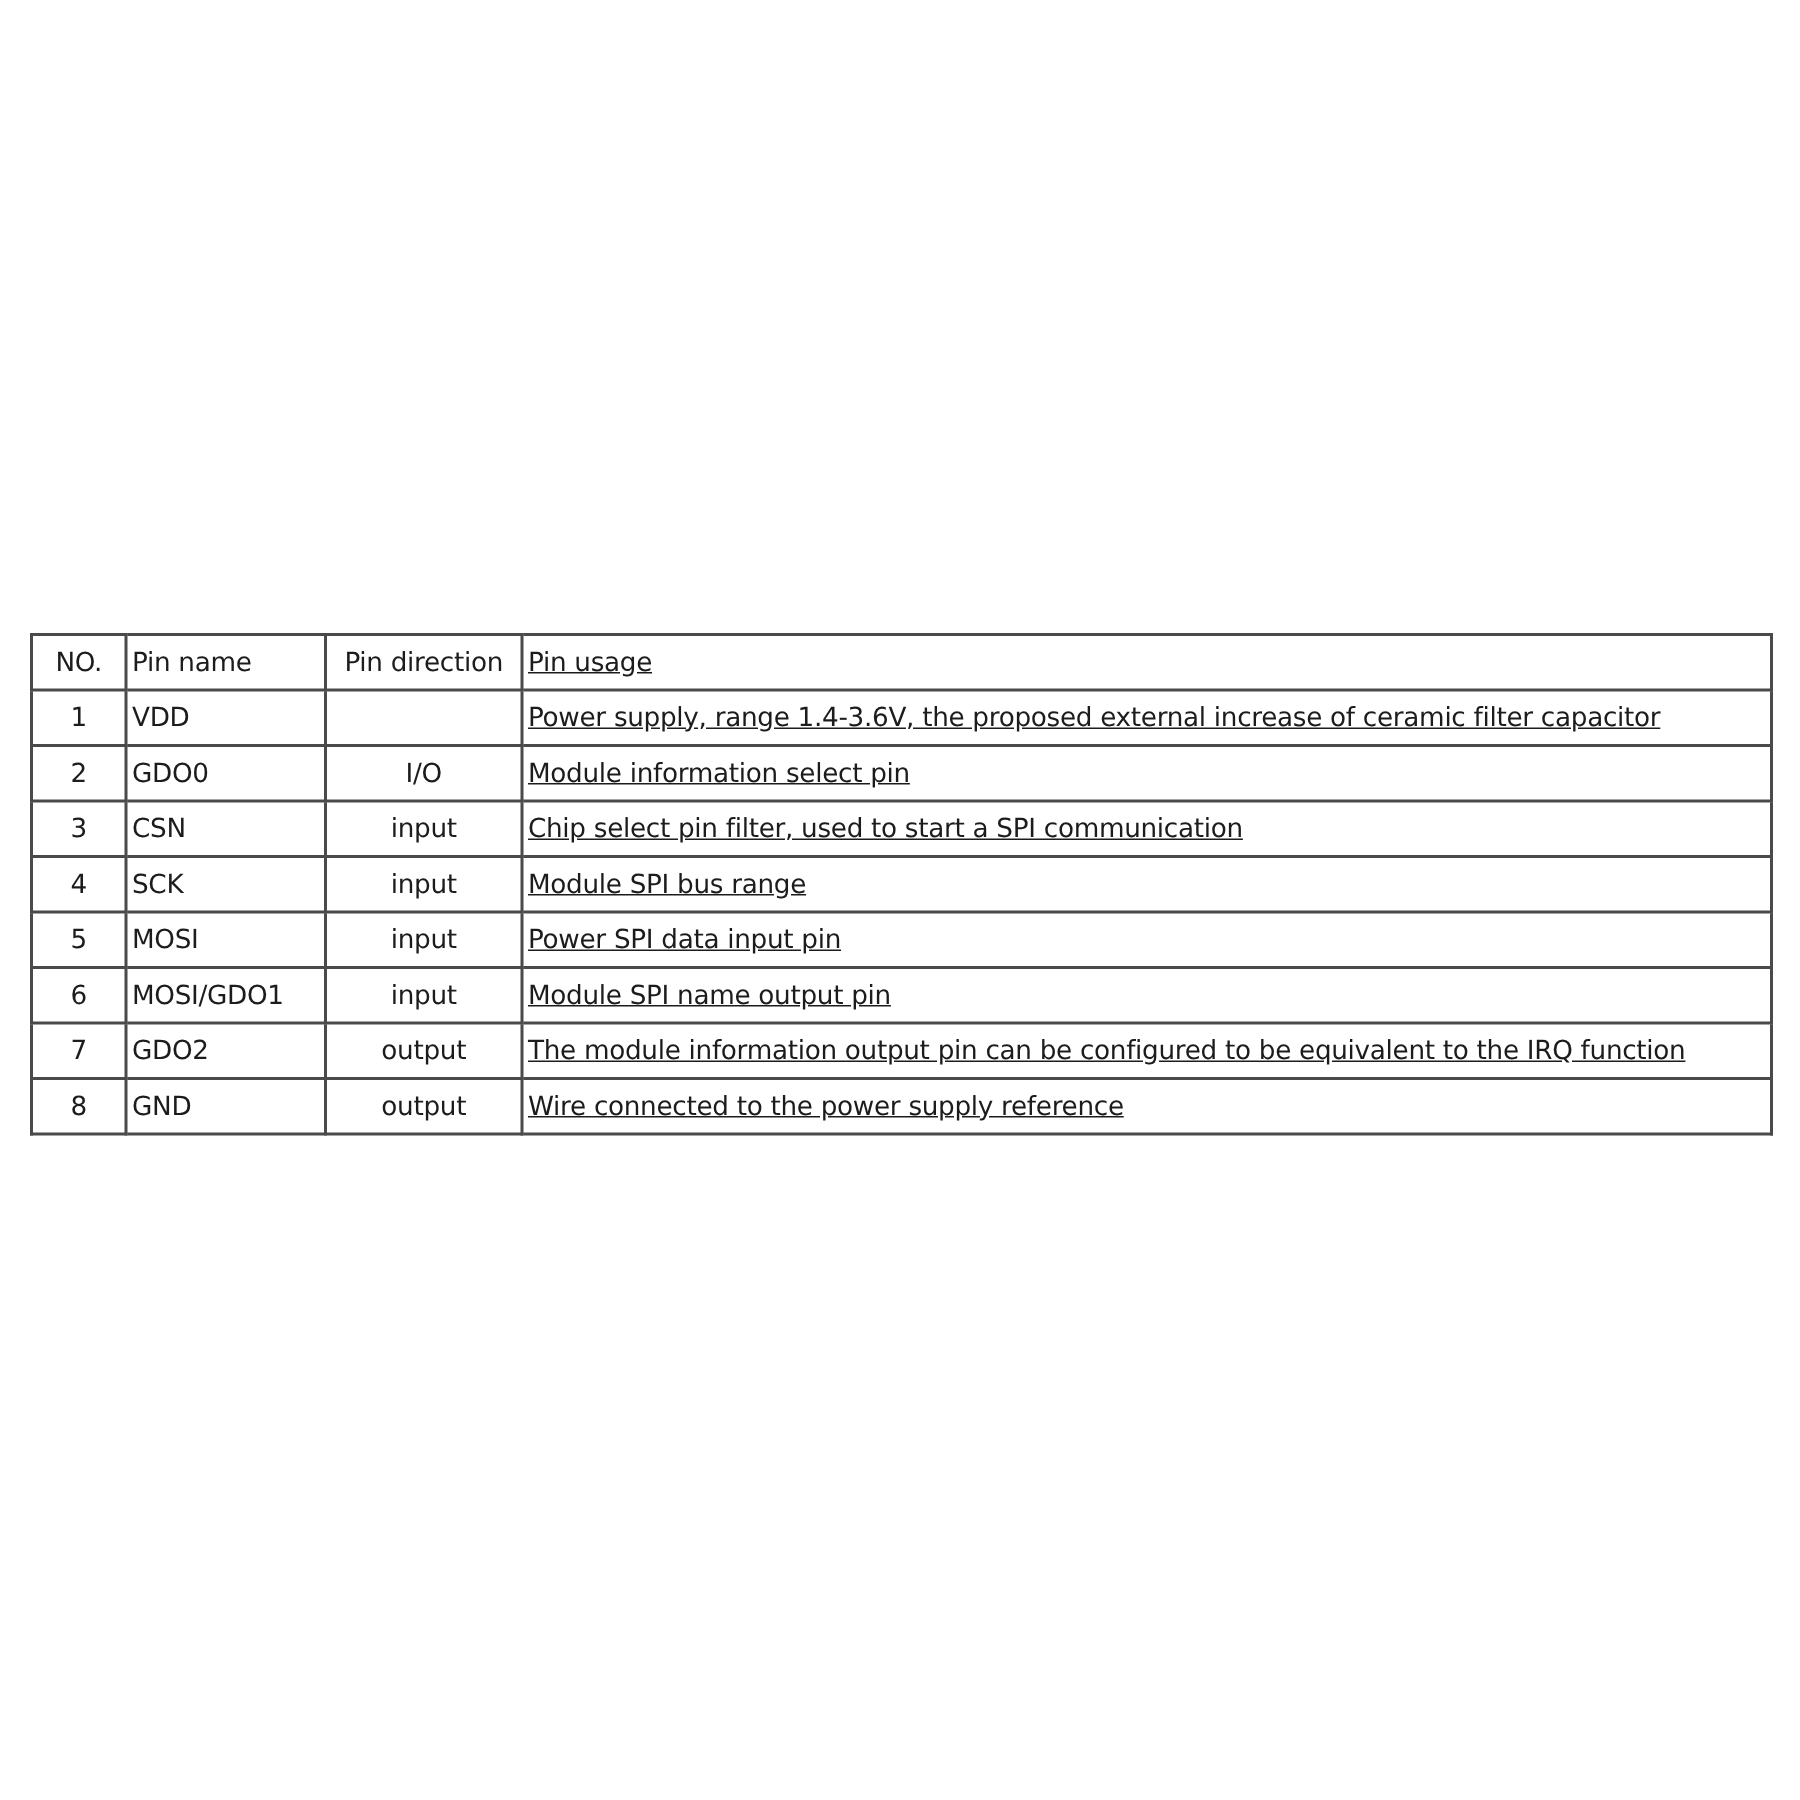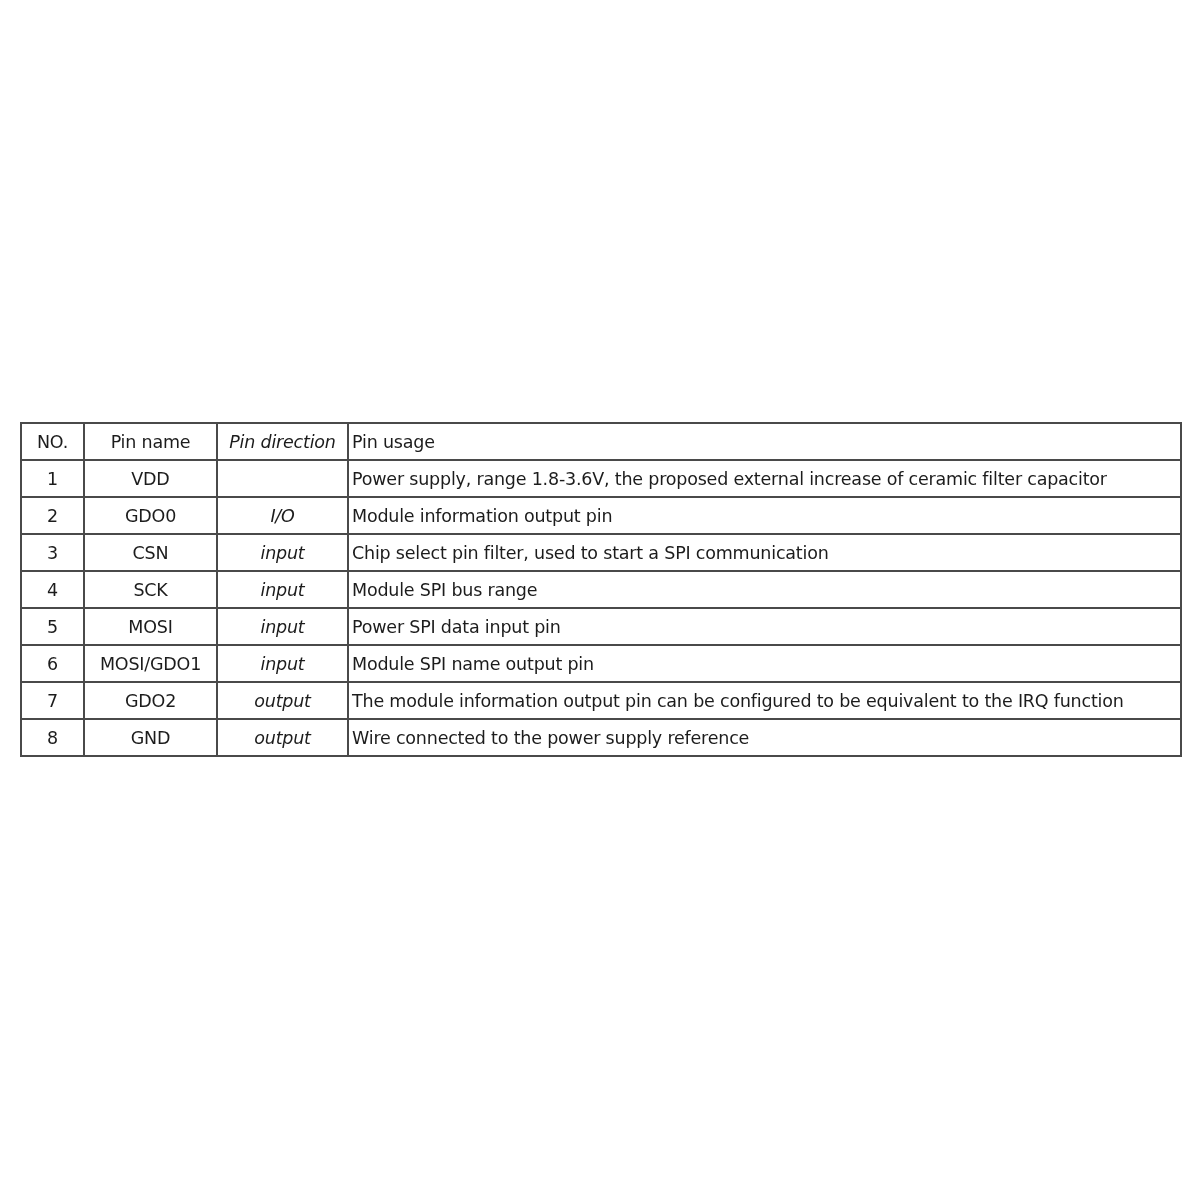--- a/index.html
+++ b/index.html
@@ -28,48 +28,48 @@
     .pin-table td, .pin-table th {
       border: 2px solid #4a4a4a;
       height: 35px;
       padding: 0 3px;
       font-weight: normal;
       white-space: nowrap;
       overflow: hidden;
       color: #1c1c1c;
     }
     .pin-table .c-no { width: 55px; text-align: center; }
-    .pin-table .c-name { width: 125px; text-align: center; }
-    .pin-table .c-dir { width: 123px; text-align: center; font-style: italic; }
-    .pin-table .c-use { text-align: left; }
+    .pin-table .c-name { width: 125px; text-align: left; }
+    .pin-table .c-dir { width: 123px; text-align: center; }
+    .pin-table .c-use { text-align: left; text-decoration: underline; }
   </style>
 </head>
 <body>
 
 <table class="pin-table">
   <thead>
     <tr>
       <th class="c-no">NO.</th>
       <th class="c-name">Pin name</th>
       <th class="c-dir">Pin direction</th>
       <th class="c-use">Pin usage</th>
     </tr>
   </thead>
   <tbody>
     <tr>
       <td class="c-no">1</td>
       <td class="c-name">VDD</td>
       <td class="c-dir"></td>
-      <td class="c-use">Power supply, range 1.8-3.6V, the proposed external increase of ceramic filter capacitor</td>
+      <td class="c-use">Power supply, range 1.4-3.6V, the proposed external increase of ceramic filter capacitor</td>
     </tr>
     <tr>
       <td class="c-no">2</td>
       <td class="c-name">GDO0</td>
       <td class="c-dir">I/O</td>
-      <td class="c-use">Module information output pin</td>
+      <td class="c-use">Module information select pin</td>
     </tr>
     <tr>
       <td class="c-no">3</td>
       <td class="c-name">CSN</td>
       <td class="c-dir">input</td>
       <td class="c-use">Chip select pin filter, used to start a SPI communication</td>
     </tr>
     <tr>
       <td class="c-no">4</td>
       <td class="c-name">SCK</td>

